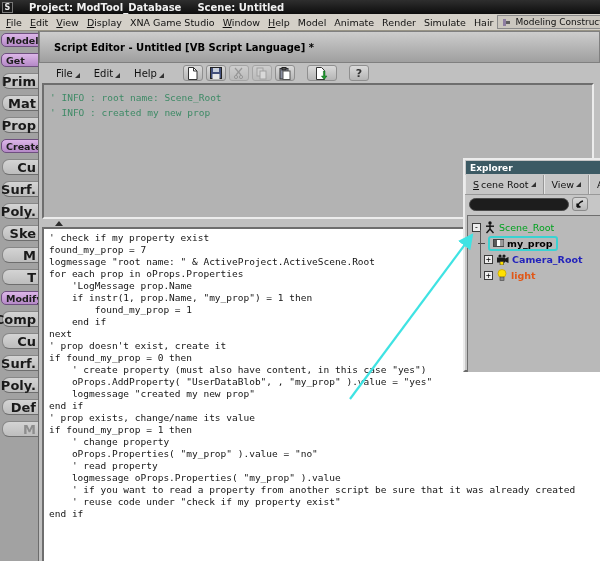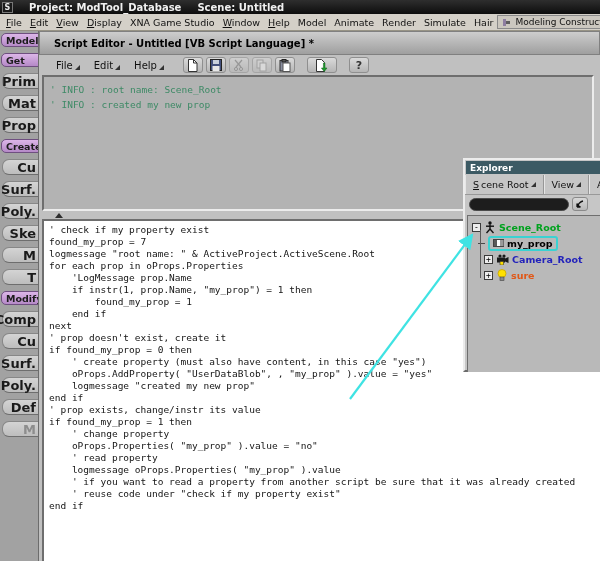--- a/index.html
+++ b/index.html
@@ -31,21 +31,21 @@
     background:linear-gradient(#dcb6e8,#b589c7); border:1px solid #6f4f80;
     font-size:9.5px; font-weight:bold; color:#1c1c1c; display:flex; align-items:center; padding-left:4px; }
   .sb-btn { height:16px; width:56px; margin:0 0 6px 2px; border-radius:7px;
     background:linear-gradient(#d4d4d4,#bdbdbd); border:1px solid #878787; border-bottom-color:#6e6e6e;
     font-size:13px; font-weight:bold; color:#1a1a1a;
     display:flex; align-items:center; justify-content:flex-end; padding-right:21px; }
   .sb-btn.disabled { color:#8d8d8d; }
 
   
   .editor { flex:1; background:#c0c0c0; border-left:1px solid #6c6c6c; display:flex; flex-direction:column; min-width:0; }
-  .ed-title { height:24px; flex:none; background:linear-gradient(#cdcdcd,#9f9f9f); border:1px solid #808080;
+  .ed-title { height:32px; flex:none; background:linear-gradient(#cdcdcd,#9f9f9f); border:1px solid #808080;
     display:flex; align-items:center; padding-left:14px; font-size:10px; font-weight:bold; color:#000; white-space:nowrap; }
   .ed-toolbar { height:20px; flex:none; display:flex; align-items:center; gap:3px; padding-left:10px; font-size:10px; }
   .ed-menu { display:flex; align-items:flex-end; gap:2px; padding:1px 7px; color:#111; }
   .tri-corner { width:0; height:0; border-left:5px solid transparent; border-bottom:5px solid #333; margin-bottom:1px; }
   .tb-sep { width:6px; }
   .tbtn { width:20px; height:16px; border:1px solid #8f8f8f; border-radius:3px;
     background:linear-gradient(#dadada,#b5b5b5); display:flex; align-items:center; justify-content:center; flex:none; }
   .tbtn.wide { width:30px; }
   .tbtn.dis { opacity:.55; }
   .help-q { font-weight:bold; font-size:11px; color:#333; }
@@ -83,21 +83,21 @@
   .ex-tree { position:relative; margin:2px; height:157px; background:#b9b9b9;
     border-top:1px solid #6f6f6f; border-left:1px solid #6f6f6f; font-size:9.5px; padding-top:3px; overflow:hidden; }
   .tree-row { display:flex; align-items:center; height:16px; gap:3px; padding-left:4px; white-space:nowrap; }
   .tree-row.indent { padding-left:16px; }
   .expander { width:9px; height:9px; flex:none; background:#ececec; border:1px solid #3a3a3a;
     font-size:8px; line-height:7px; text-align:center; color:#000; font-family:"DejaVu Sans Mono",monospace; }
   .branch { width:7px; height:1px; background:#4a4a4a; flex:none; margin-left:-6px; }
   .vline { position:absolute; left:12px; top:14px; width:1px; height:48px; background:#5a5a5a; }
   .sel-box { display:flex; align-items:center; gap:3px; border:2px solid #3ad2d2; border-radius:3px;
     padding:0 3px; height:15px; }
-  .lbl-green { color:#00a21e; font-weight:bold; }
+  .lbl-green { color:#00a21e; font-weight:normal; }
   .lbl-black { color:#000; font-weight:bold; }
   .lbl-blue { color:#2323bb; font-weight:bold; }
   .lbl-orange { color:#e05818; font-weight:bold; }
   .ticon { flex:none; }
 
   
   .overlay { position:absolute; left:0; top:0; width:600px; height:561px; z-index:9; pointer-events:none; }
 </style>
 </head>
 <body>
@@ -239,21 +239,21 @@
         <div class="code-line">    end if</div>
         <div class="code-line">next</div>
         <div class="code-line"></div>
         <div class="code-line">' prop doesn't exist, create it</div>
         <div class="code-line">if found_my_prop = 0 then</div>
         <div class="code-line">    ' create property (must also have content, in this case "yes")</div>
         <div class="code-line">    oProps.AddProperty( "UserDataBlob", , "my_prop" ).value = "yes"</div>
         <div class="code-line">    logmessage "created my new prop"</div>
         <div class="code-line">end if</div>
         <div class="code-line"></div>
-        <div class="code-line">' prop exists, change/instr its value</div>
+        <div class="code-line">' prop exists, change/name its value</div>
         <div class="code-line">if found_my_prop = 1 then</div>
         <div class="code-line">    ' change property</div>
         <div class="code-line">    oProps.Properties( "my_prop" ).value = "no"</div>
         <div class="code-line"></div>
         <div class="code-line">    ' read property</div>
         <div class="code-line">    logmessage oProps.Properties( "my_prop" ).value</div>
         <div class="code-line">    ' if you want to read a property from another script be sure that it was already created</div>
         <div class="code-line">    ' reuse code under "check if my property exist"</div>
         <div class="code-line">end if</div>
       </div>
@@ -317,21 +317,21 @@
         </svg>
       <span class="lbl-blue">Camera_Root</span>
     </div>
 
     <div class="tree-row indent">
       <span class="expander">+</span>
       <svg class="ticon" width="12" height="12" viewBox="0 0 12 12">
           <circle cx="6" cy="4.5" r="4" fill="#ffe000" stroke="#c9a400" stroke-width="0.8"></circle>
           <rect x="4" y="8" width="4" height="3.5" fill="#8a8a8a" stroke="#444" stroke-width="0.6"></rect>
         </svg>
-      <span class="lbl-orange">sure</span>
+      <span class="lbl-orange">light</span>
     </div>
   </div>
 </div>
 
 <svg class="overlay">
   <defs>
     <marker id="ah" markerWidth="9" markerHeight="8" refX="6" refY="3.5" orient="auto">
       <path d="M0,0 L7,3.5 L0,7 Z" id="arrow-head" fill="#3fe3e3"></path>
     </marker>
   </defs>

